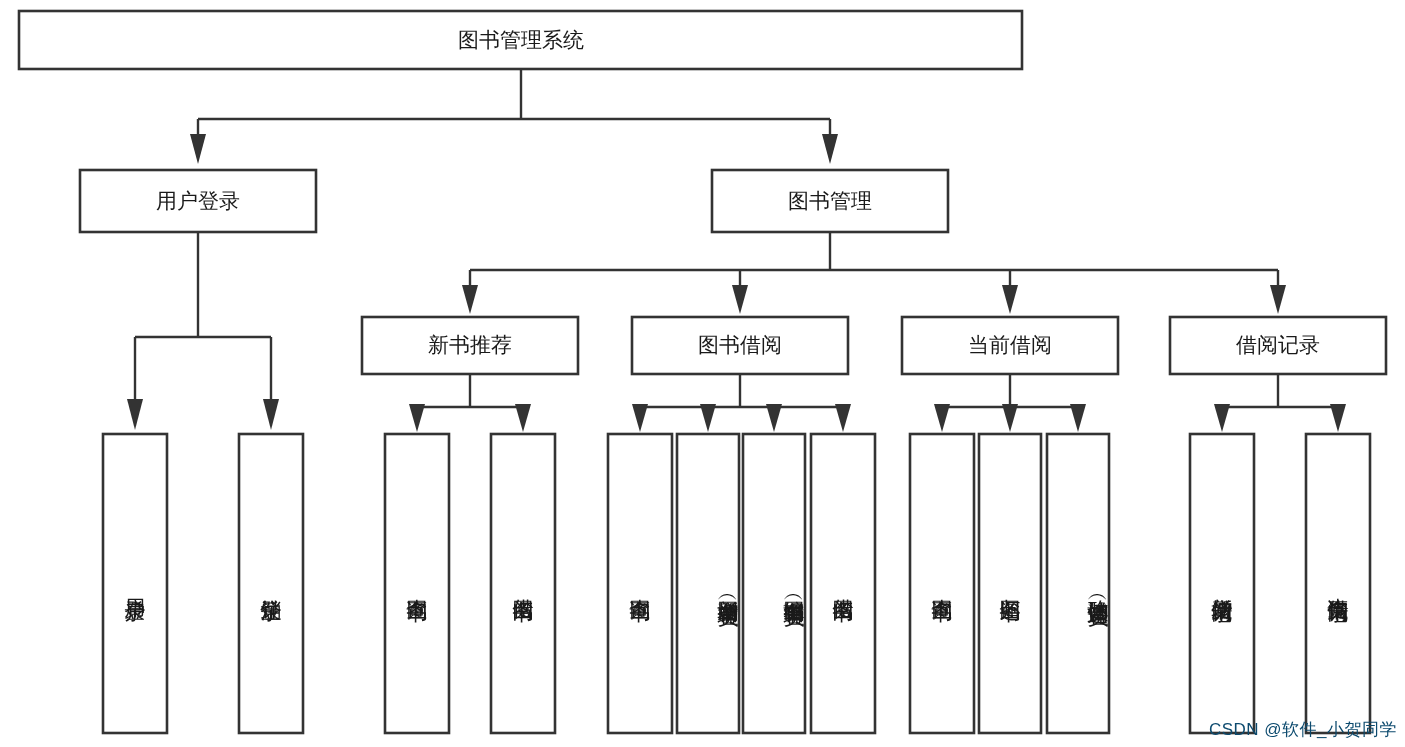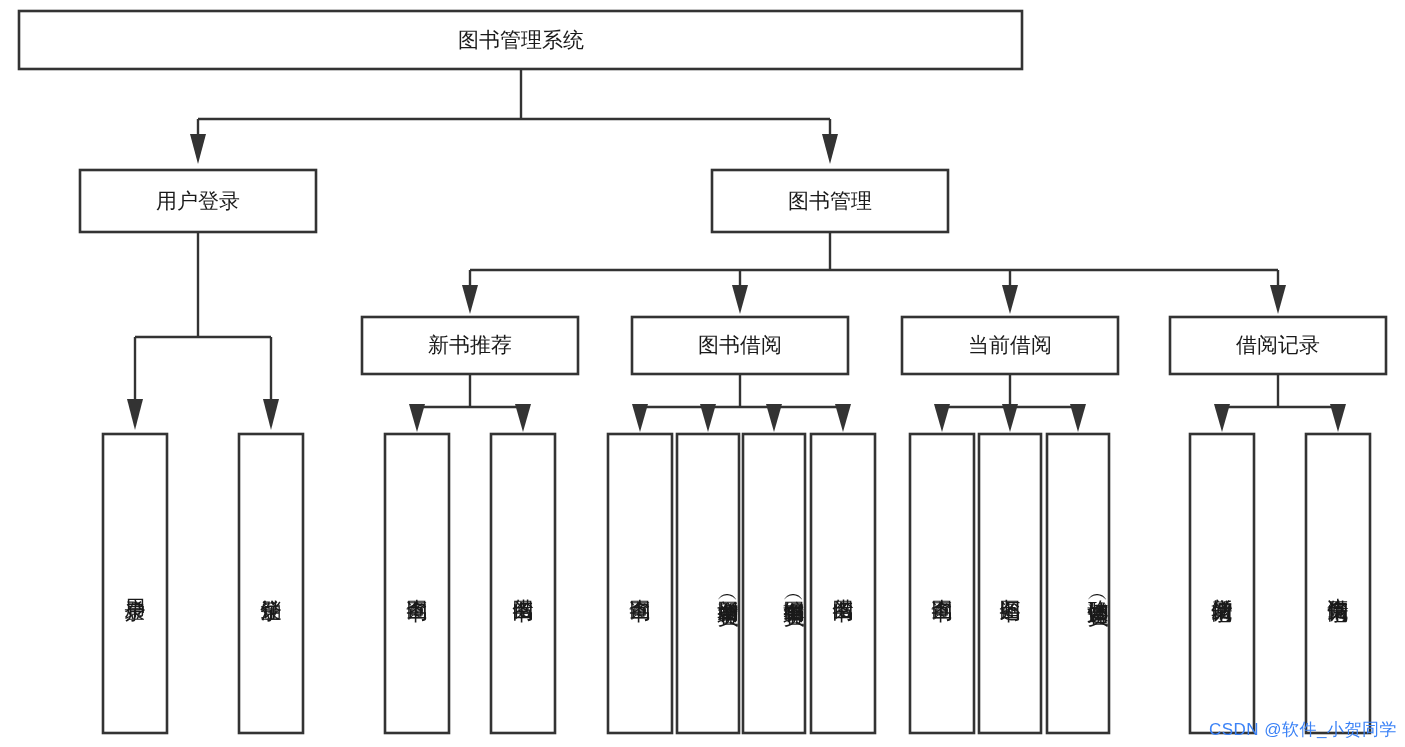--- a/index.html
+++ b/index.html
@@ -63,21 +63,21 @@
     text-align: center;
     white-space: nowrap;
     pointer-events: none;
   }
   .watermark {
     position: absolute;
     right: 8px;
     bottom: 6px;
     font-family: "Liberation Sans", "DejaVu Sans", sans-serif;
     font-size: 17px;
-    color: #3b82f6;
+    color: #0c4a6e;
     letter-spacing: 0.5px;
     white-space: nowrap;
   }
 </style>
 </head>
 <body>
 
 <div id="diagram-root">
 
   <svg id="flow" viewBox="0 0 1405 747">

